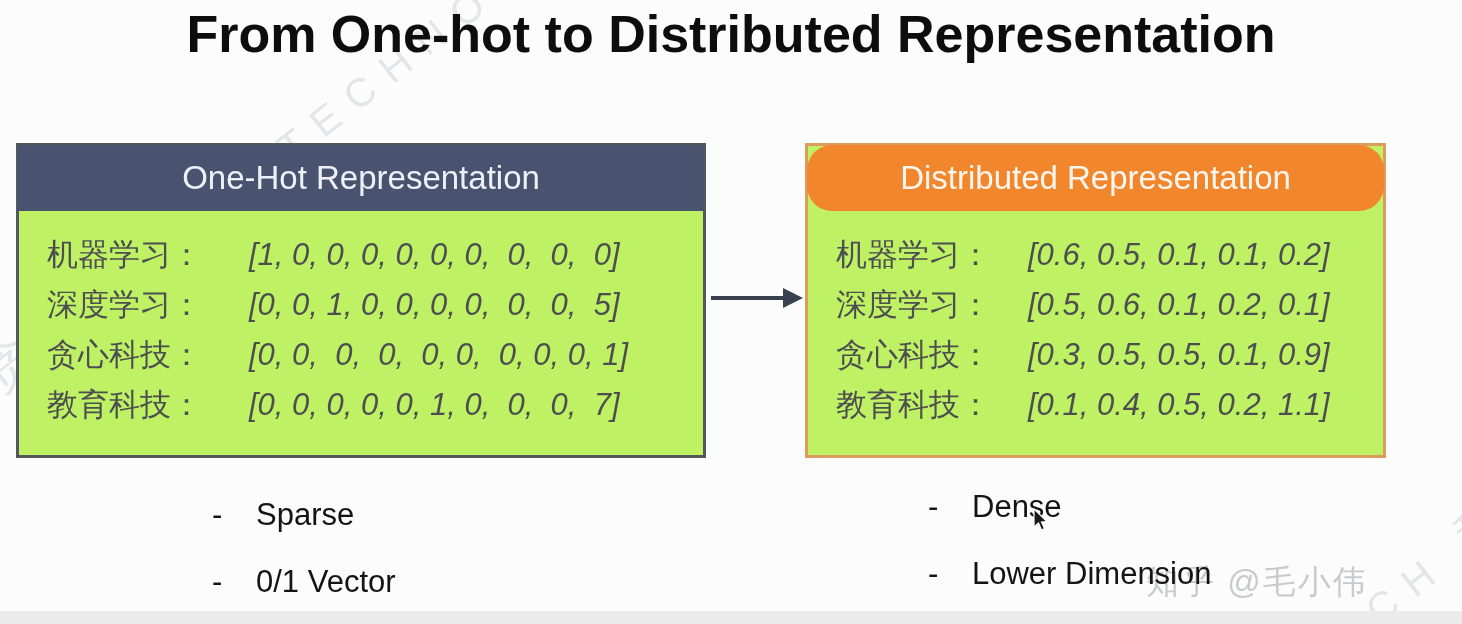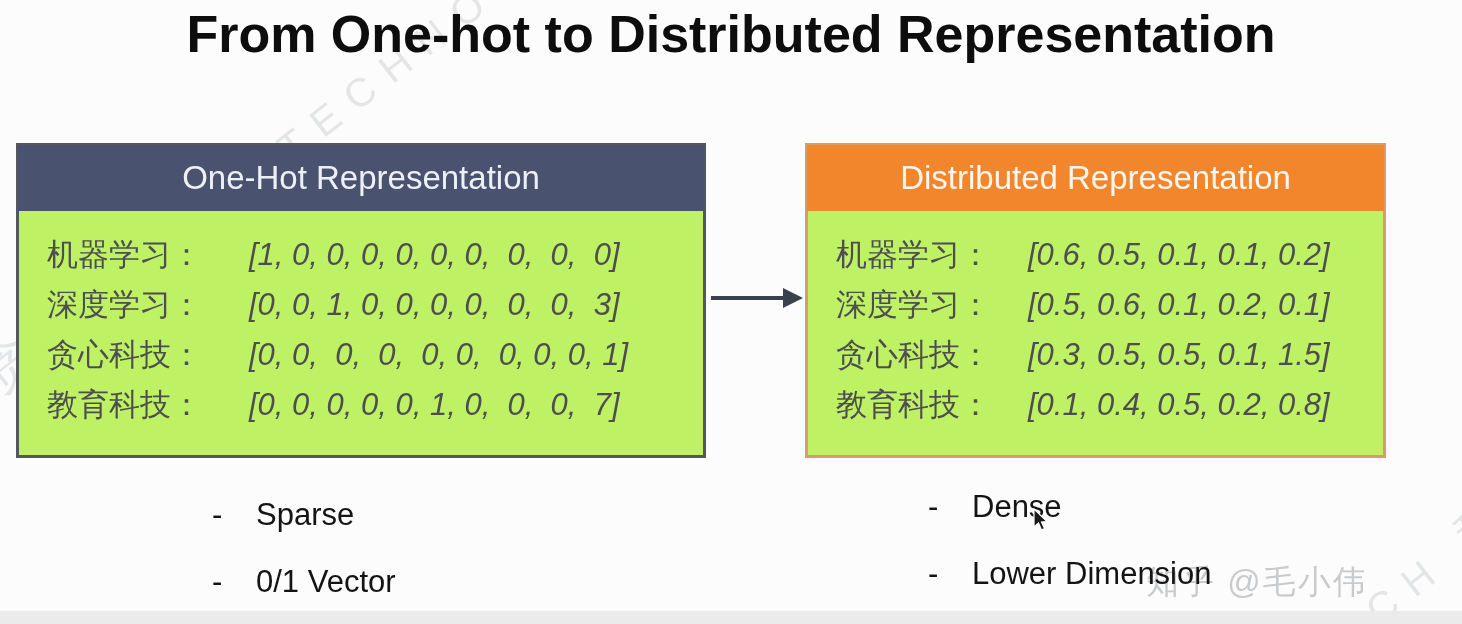--- a/index.html
+++ b/index.html
@@ -83,20 +83,21 @@
     font-size: 33px;
     margin: -1px;
   }
   .panel-onehot .panel-header {
     background: #495370;
     color: #edf1f7;
   }
   .panel-dist .panel-header {
     background: #f1862d;
     color: #fdf6ee;
+    border-radius: 25px;
   }
   .panel-body {
     padding: 20px 12px 0 28px;
   }
   .vrow {
     display: flex;
     align-items: center;
     height: 50px;
   }
   .vlabel {
@@ -187,21 +188,21 @@
 
 <div class="panel panel-onehot">
   <div class="panel-header">One-Hot Representation</div>
   <div class="panel-body">
     <div class="vrow">
       <span class="vlabel">机器学习：</span>
       <span class="vvalue">[1, 0, 0, 0, 0, 0, 0,  0,  0,  0]</span>
     </div>
     <div class="vrow">
       <span class="vlabel">深度学习：</span>
-      <span class="vvalue">[0, 0, 1, 0, 0, 0, 0,  0,  0,  3]</span>
+      <span class="vvalue">[0, 0, 1, 0, 0, 0, 0,  0,  0,  5]</span>
     </div>
     <div class="vrow">
       <span class="vlabel">贪心科技：</span>
       <span class="vvalue">[0, 0,  0,  0,  0, 0,  0, 0, 0, 1]</span>
     </div>
     <div class="vrow">
       <span class="vlabel">教育科技：</span>
       <span class="vvalue">[0, 0, 0, 0, 0, 1, 0,  0,  0,  7]</span>
     </div>
   </div>
@@ -218,25 +219,25 @@
     <div class="vrow">
       <span class="vlabel">机器学习：</span>
       <span class="vvalue">[0.6, 0.5, 0.1, 0.1, 0.2]</span>
     </div>
     <div class="vrow">
       <span class="vlabel">深度学习：</span>
       <span class="vvalue">[0.5, 0.6, 0.1, 0.2, 0.1]</span>
     </div>
     <div class="vrow">
       <span class="vlabel">贪心科技：</span>
-      <span class="vvalue">[0.3, 0.5, 0.5, 0.1, 1.5]</span>
+      <span class="vvalue">[0.3, 0.5, 0.5, 0.1, 0.9]</span>
     </div>
     <div class="vrow">
       <span class="vlabel">教育科技：</span>
-      <span class="vvalue">[0.1, 0.4, 0.5, 0.2, 0.8]</span>
+      <span class="vvalue">[0.1, 0.4, 0.5, 0.2, 1.1]</span>
     </div>
   </div>
 </div>
 
 <div class="zhihu-wm">知乎 @毛小伟</div>
 
 <div class="bullets bullets-left">
   <div class="bullet">
     <span class="dash">-</span>
     <span>Sparse</span>

